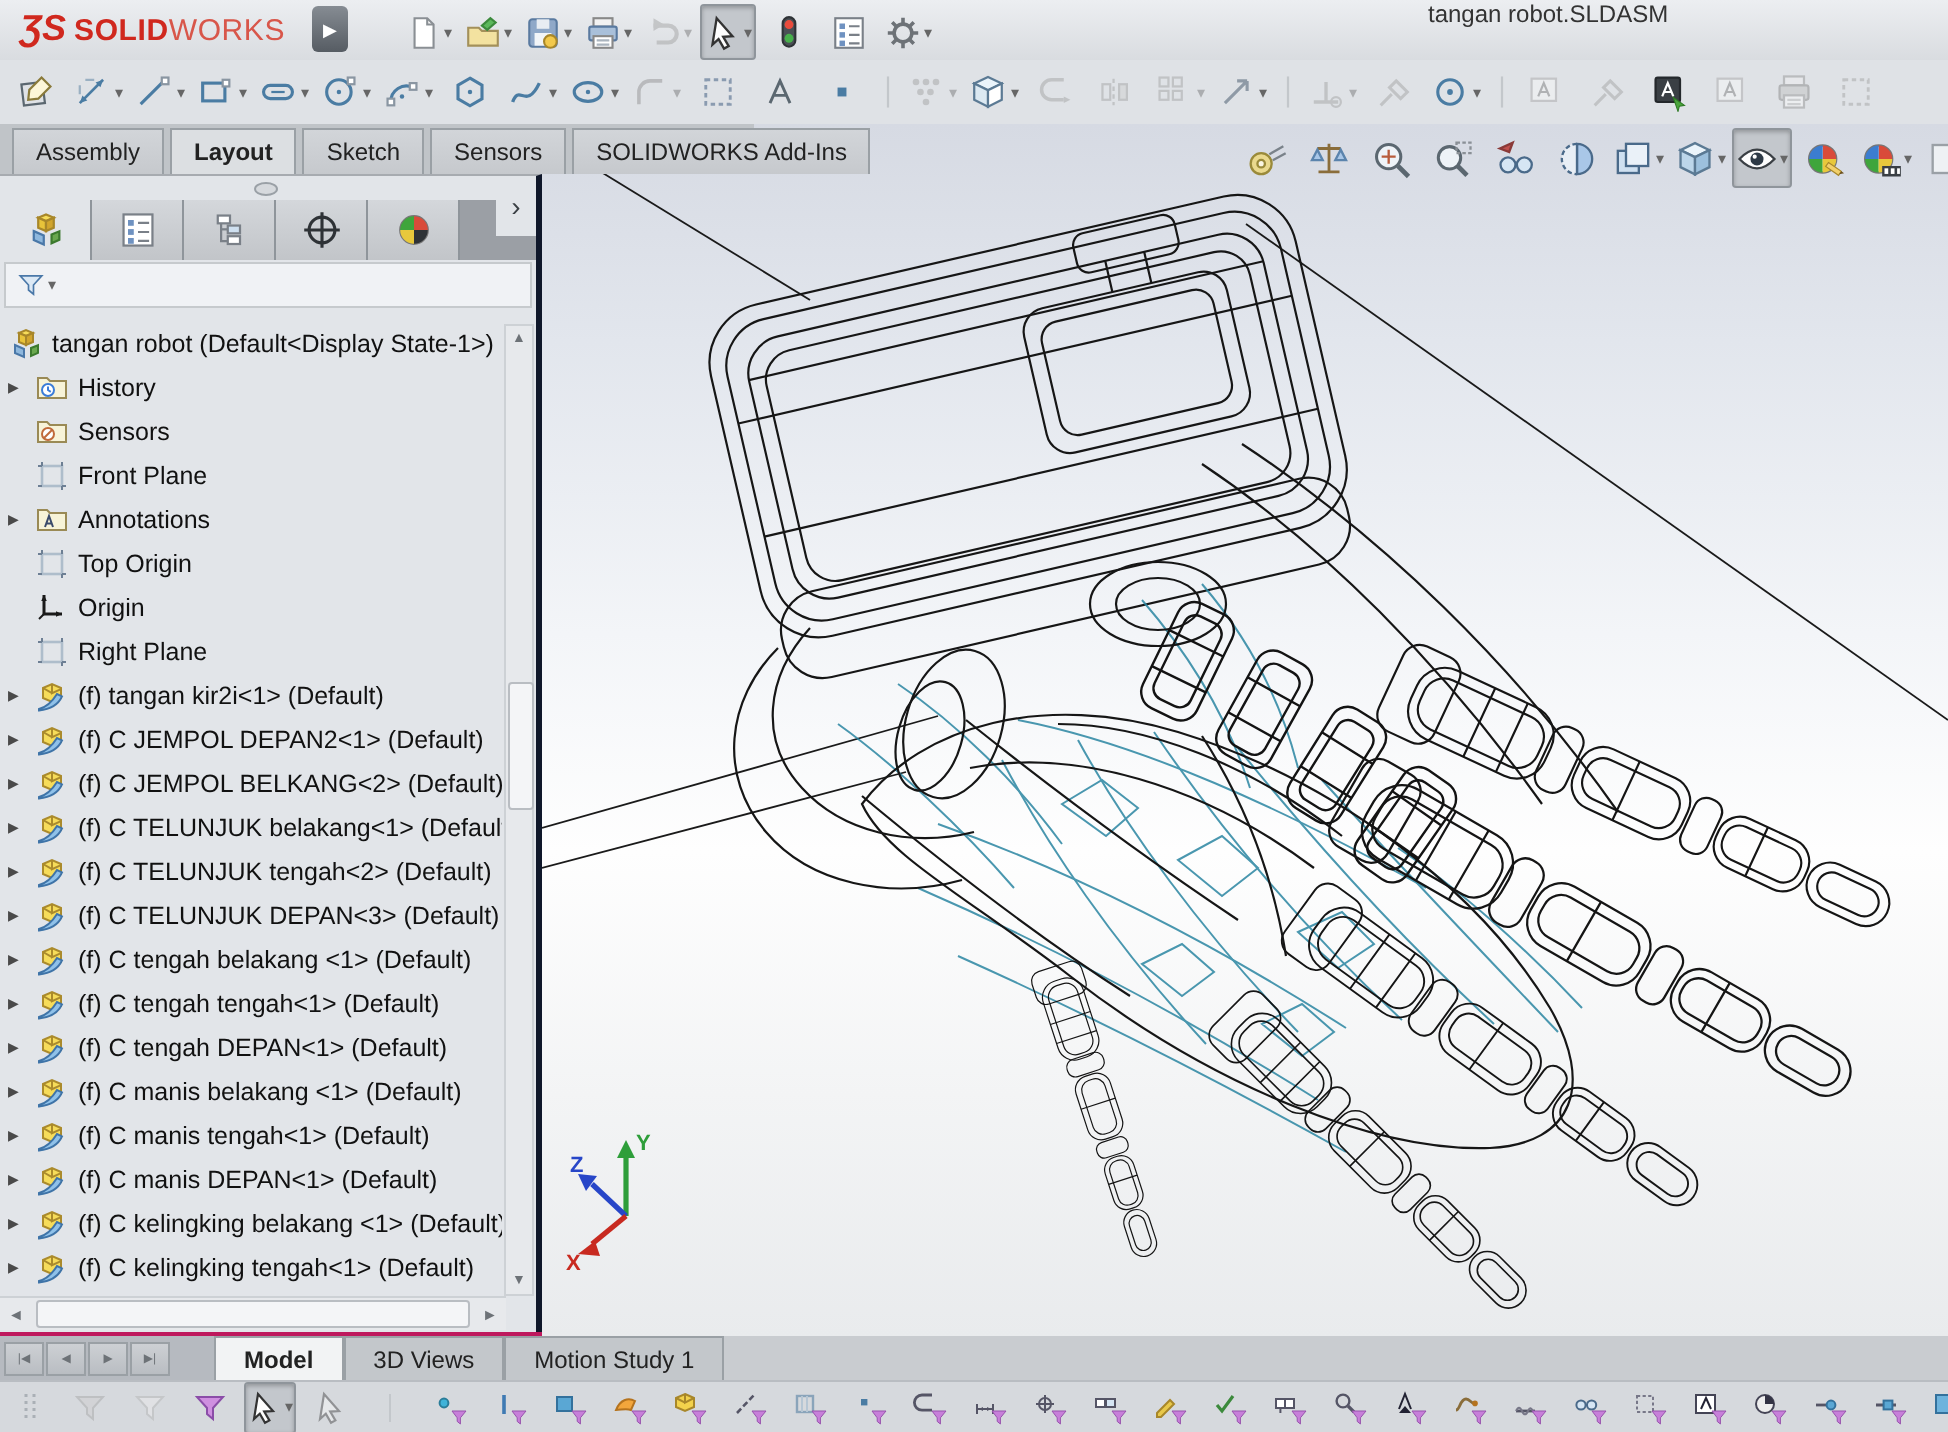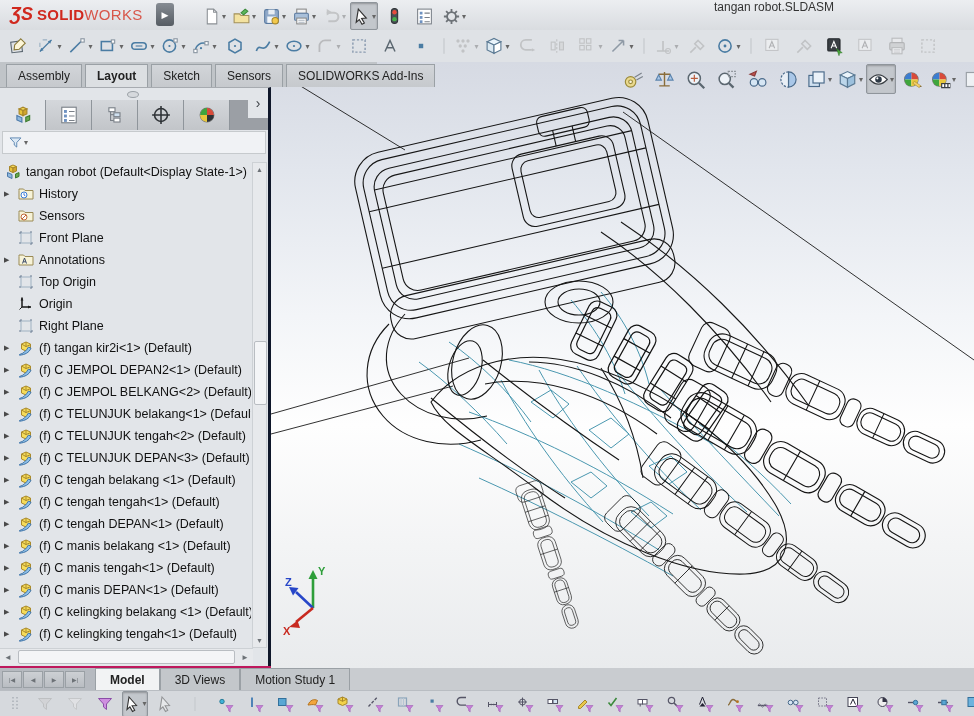--- a/index.html
+++ b/index.html
@@ -65,21 +65,21 @@
   .vthumb{position:absolute;left:1px;top:178px;width:11px;height:62px;background:#f4f5f7;border:1px solid #b9bdc2;border-radius:2px}
   .hsb{position:absolute;left:0;bottom:1px;width:253px;height:16px;background:#e7e9ec;border-top:1px solid #cdd1d5;display:flex;align-items:center}
   .hbtn{width:16px;height:14px;color:#6d7277;font-size:8px;display:flex;align-items:center;justify-content:center}
   .hbtn.left::before{content:"◄"}
   .hbtn.right::before{content:"►"}
   .hthumb{flex:1;height:12px;margin:0 2px;background:#f4f5f7;border:1px solid #b9bdc2;border-radius:2px}
   
   .bottomtabs{position:absolute;left:0;top:668px;width:100%;height:22px;background:#b6bac0;display:flex;align-items:flex-end}
   .nav{display:flex;align-items:center;height:100%;padding:0 2px;gap:1px}
   .navbtn{width:20px;height:17px;background:linear-gradient(#cdd0d4,#b9bdc2);border:1px solid #9aa0a5;color:#6d7277;font-size:6px;display:flex;align-items:center;justify-content:center;box-sizing:border-box}
-  .btabs{display:flex;height:100%;align-items:stretch;margin-left:8px}
+  .btabs{display:flex;height:100%;align-items:stretch;margin-left:20px}
   .btab{display:flex;align-items:center;padding:0 14px;background:#c3c7cb;border:1px solid #9aa0a5;border-bottom:none;color:#222;white-space:nowrap}
   .btab.active{background:#f2f3f4;font-weight:bold}
   .bt-fill{flex:1;height:100%;background:#c9ccd0}
   
   .statusbar{position:absolute;left:0;top:690px;width:100%;height:26px;background:#d6d9dd;border-top:1px solid #b9bdc2;display:flex;align-items:center;gap:4px;padding-left:2px;box-sizing:border-box}
   .statusbar .tbtn{height:24px;min-width:24px}
   .statusbar .tbtn svg{width:18px;height:18px}
 </style>
 </head>
 <body>

